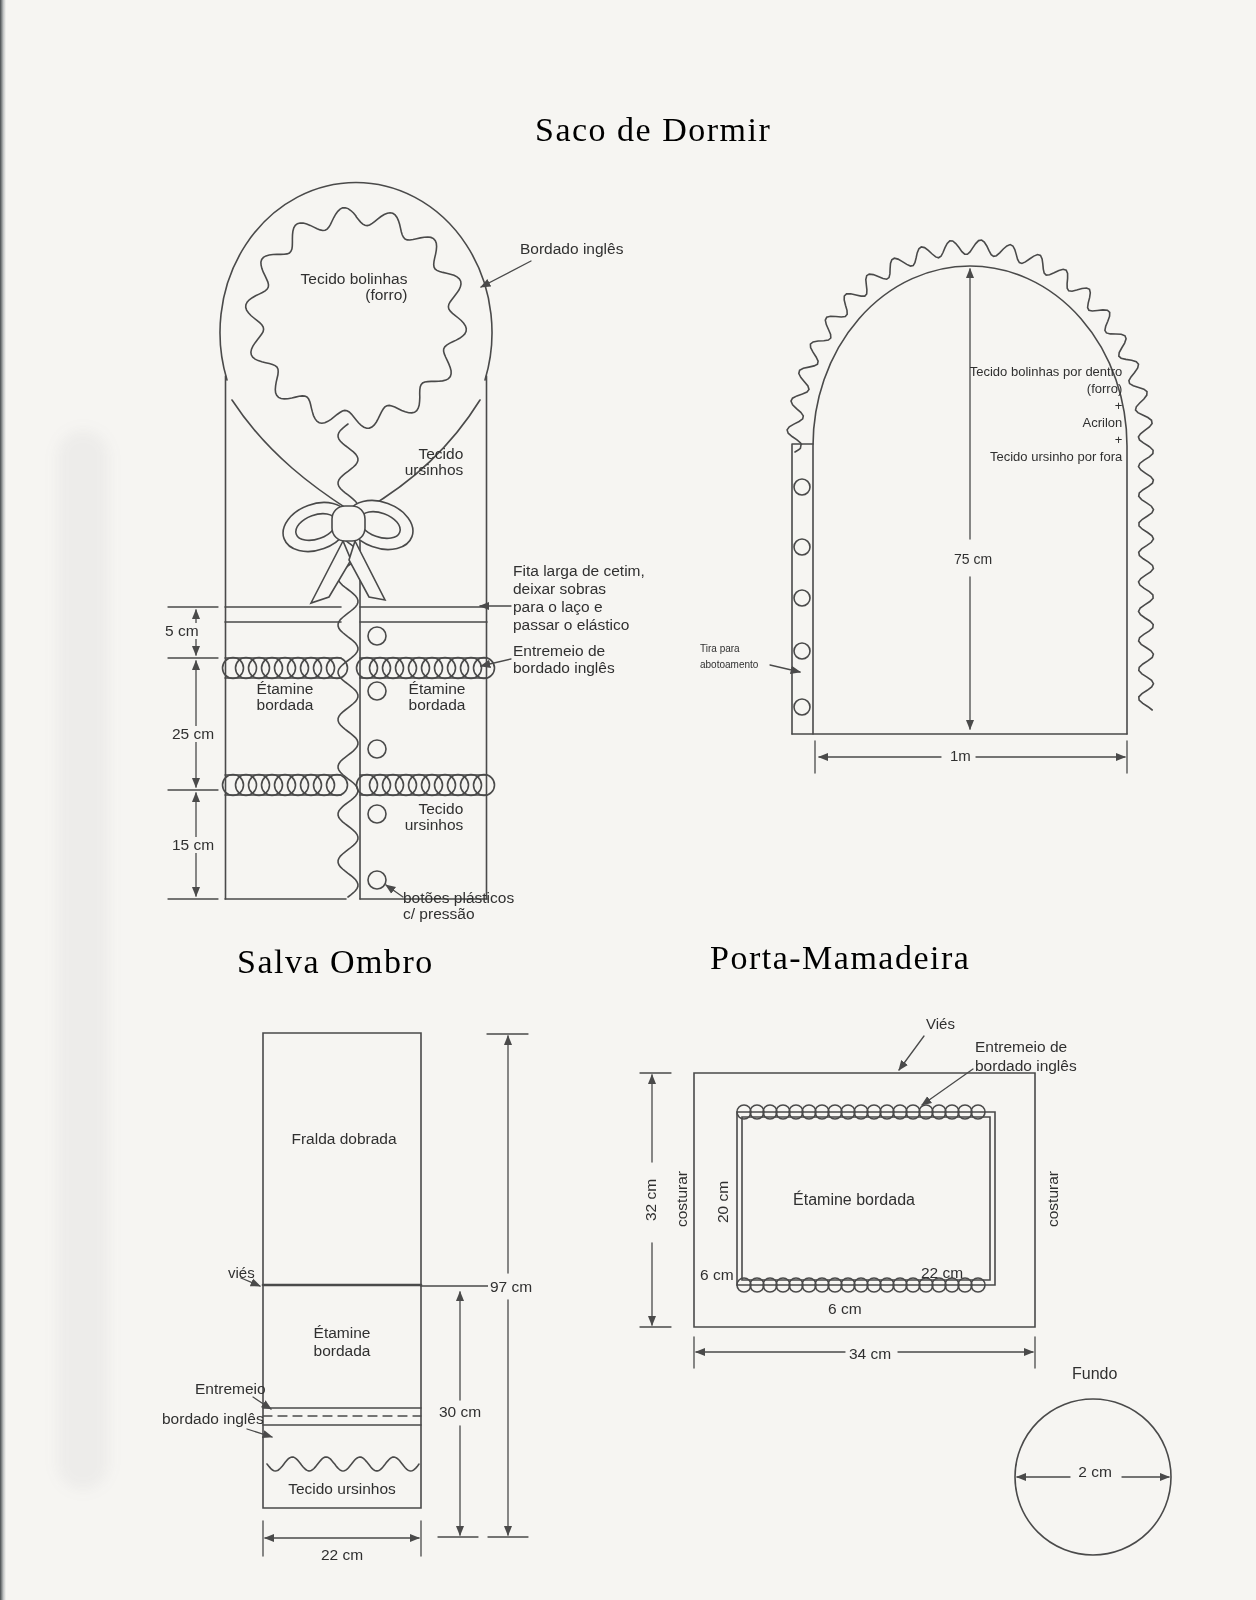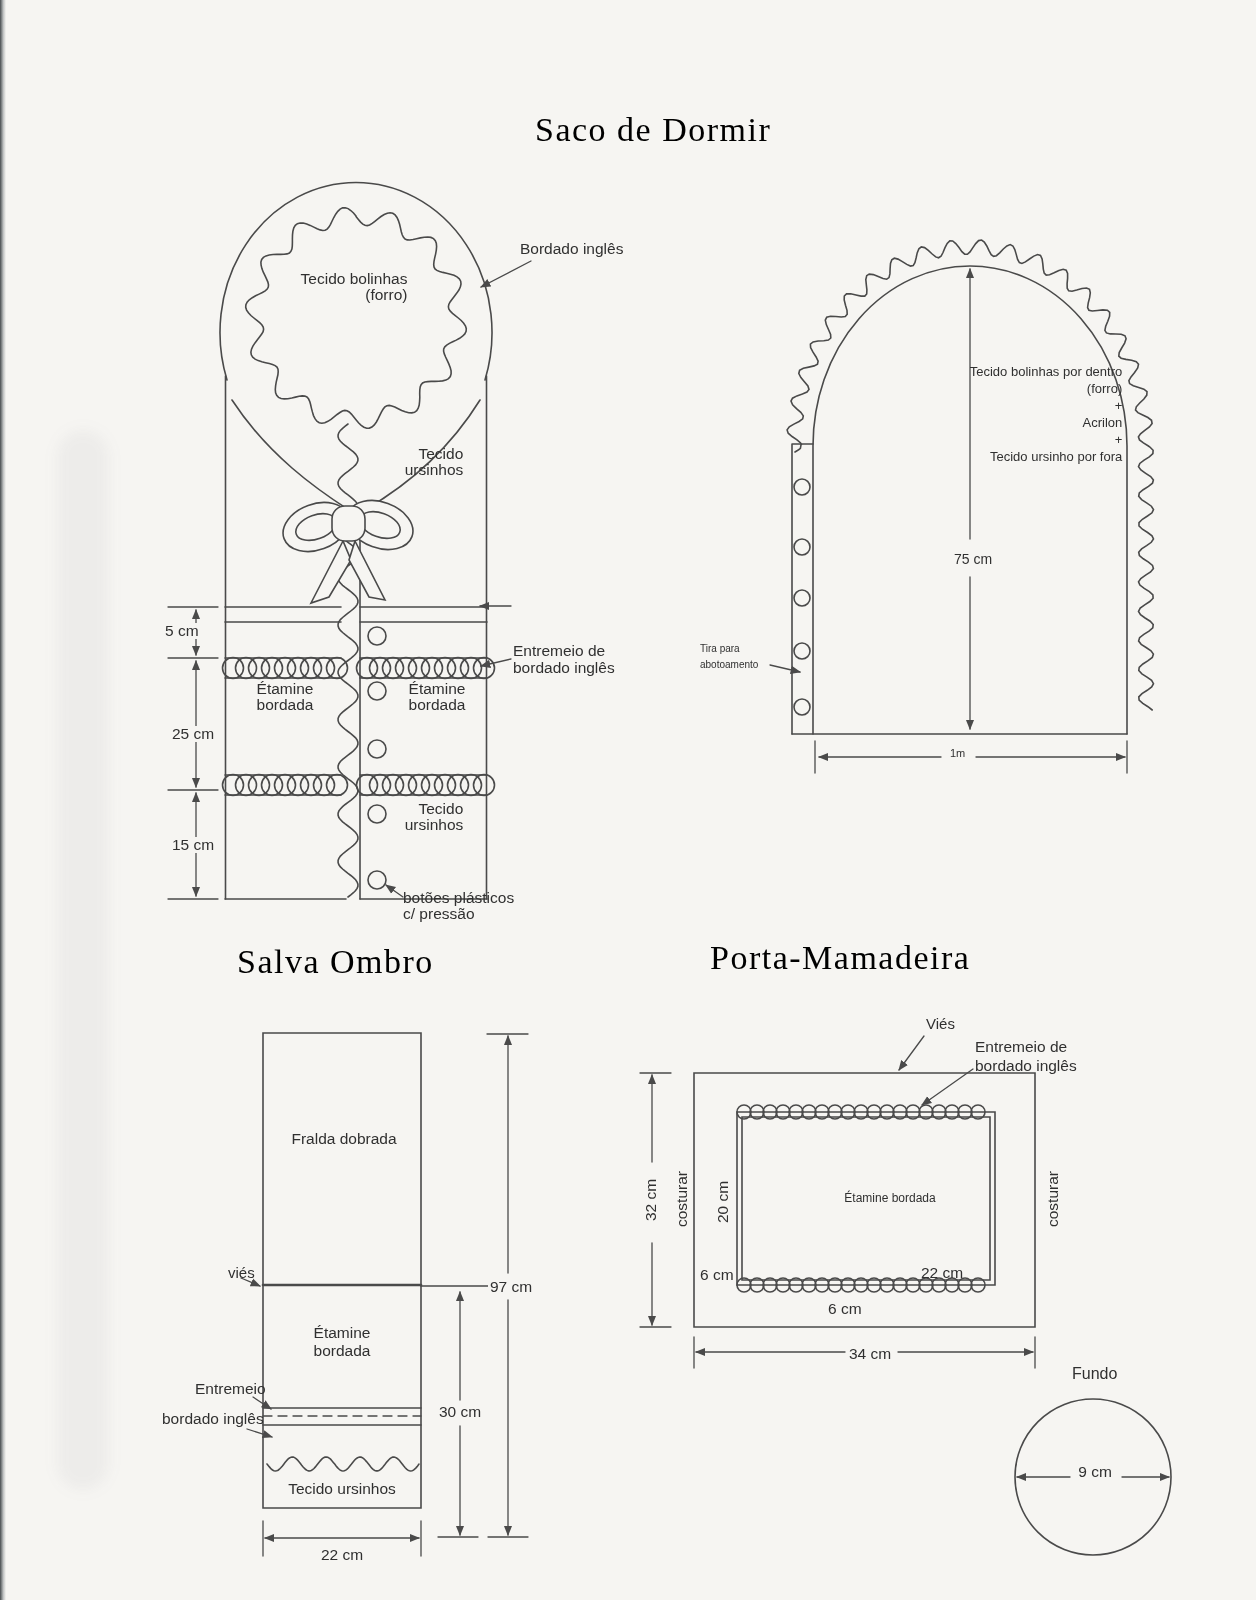--- a/index.html
+++ b/index.html
@@ -240,62 +240,63 @@
   </svg>
 
   <div class="lbl title" style="left:535px;top:112px">Saco de Dormir</div>
 
   <div class="lbl ctr" style="left:354px;top:271px"><span>Tecido bolinhas</span><br><span>(forro)</span></div>
 
   <div class="lbl" style="left:520px;top:241px">Bordado inglês</div>
 
   <div class="lbl ctr" style="left:434px;top:446px"><span>Tecido</span><br><span>ursinhos</span></div>
 
+  <div class="lbl" style="left:513px;top:562px;line-height:18px"><span>Fita larga de cetim,</span><br><span>deixar sobras</span><br><span>para o laço e</span><br><span>passar o elástico</span></div>
 
   <div class="lbl" style="left:513px;top:642px;line-height:17px"><span>Entremeio de</span><br><span>bordado inglês</span></div>
 
   <div class="lbl bg" style="left:163px;top:623px">5 cm</div>
   <div class="lbl bg" style="left:170px;top:726px">25 cm</div>
   <div class="lbl bg" style="left:170px;top:837px">15 cm</div>
 
   <div class="lbl ctr" style="left:285px;top:681px"><span>Étamine</span><br><span>bordada</span></div>
 
   <div class="lbl ctr" style="left:437px;top:681px"><span>Étamine</span><br><span>bordada</span></div>
 
   <div class="lbl ctr" style="left:434px;top:801px"><span>Tecido</span><br><span>ursinhos</span></div>
 
   <div class="lbl" style="left:403px;top:890px"><span>botões plásticos</span><br><span>c/ pressão</span></div>
 
   <div class="lbl ctr sm" style="left:1046px;top:363px"><span>Tecido bolinhas por dentro</span><br><span>(forro)</span><br><span>+</span><br><span>Acrilon</span><br><span>+</span><br><span>Tecido ursinho por fora</span></div>
 
   <div class="lbl bg" style="left:952px;top:552px;font-size:14px">75 cm</div>
   <div class="lbl" style="left:700px;top:641px;font-size:10px;line-height:16px"><span>Tira para</span><br><span>abotoamento</span></div>
-  <div class="lbl bg" style="left:948px;top:748px;font-size:11px">1m</div>
+  <div class="lbl bg" style="left:948px;top:748px;font-size:15px">1m</div>
 
   <div class="lbl title" style="left:237px;top:944px">Salva Ombro</div>
   <div class="lbl ctr" style="left:344px;top:1131px">Fralda dobrada</div>
   <div class="lbl" style="left:228px;top:1265px;font-size:15px">viés</div>
   <div class="lbl ctr" style="left:342px;top:1324px;line-height:18px"><span>Étamine</span><br><span>bordada</span></div>
   <div class="lbl" style="left:195px;top:1381px">Entremeio</div>
   <div class="lbl" style="left:162px;top:1411px">bordado inglês</div>
   <div class="lbl ctr" style="left:342px;top:1481px">Tecido ursinhos</div>
   <div class="lbl ctr" style="left:342px;top:1547px">22 cm</div>
   <div class="lbl bg" style="left:437px;top:1404px">30 cm</div>
   <div class="lbl bg" style="left:488px;top:1279px">97 cm</div>
 
   <div class="lbl title" style="left:710px;top:940px">Porta-Mamadeira</div>
   <div class="lbl" style="left:926px;top:1016px;font-size:15px">Viés</div>
   <div class="lbl" style="left:975px;top:1037px;line-height:19px"><span>Entremeio de</span><br><span>bordado inglês</span></div>
   <div class="lbl rot bg" style="left:651px;top:1200px">32 cm</div>
   <div class="lbl rot" style="left:682px;top:1199px">costurar</div>
   <div class="lbl rot" style="left:723px;top:1202px">20 cm</div>
   <div class="lbl rot" style="left:1053px;top:1199px">costurar</div>
-  <div class="lbl ctr" style="left:890px;top:1192px;font-size:12px">Étamine bordada</div>
+  <div class="lbl ctr" style="left:854px;top:1192px;font-size:16px">Étamine bordada</div>
   <div class="lbl bg" style="left:698px;top:1267px">6 cm</div>
   <div class="lbl" style="left:921px;top:1265px">22 cm</div>
   <div class="lbl" style="left:828px;top:1301px">6 cm</div>
   <div class="lbl ctr bg" style="left:870px;top:1346px">34 cm</div>
   <div class="lbl" style="left:1072px;top:1366px;font-size:16px">Fundo</div>
-  <div class="lbl ctr bg" style="left:1095px;top:1464px">9 cm</div>
+  <div class="lbl ctr bg" style="left:1095px;top:1464px">2 cm</div>
 
   <div class="edge"></div>
   <div class="smudge"></div>
 </div>
 
 </body></html>

